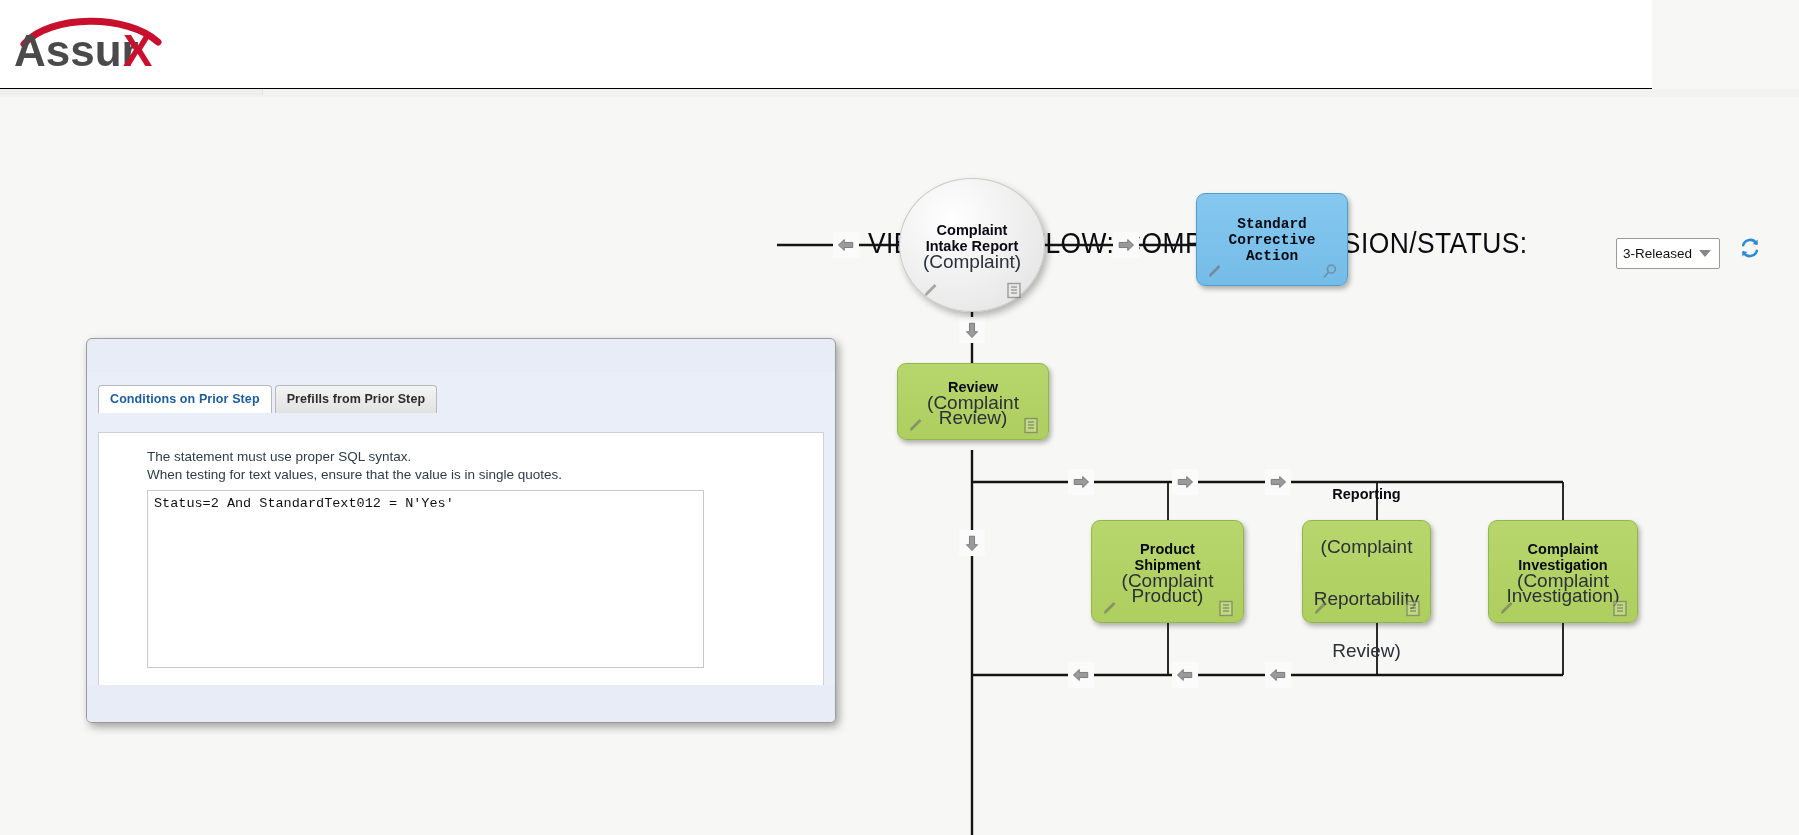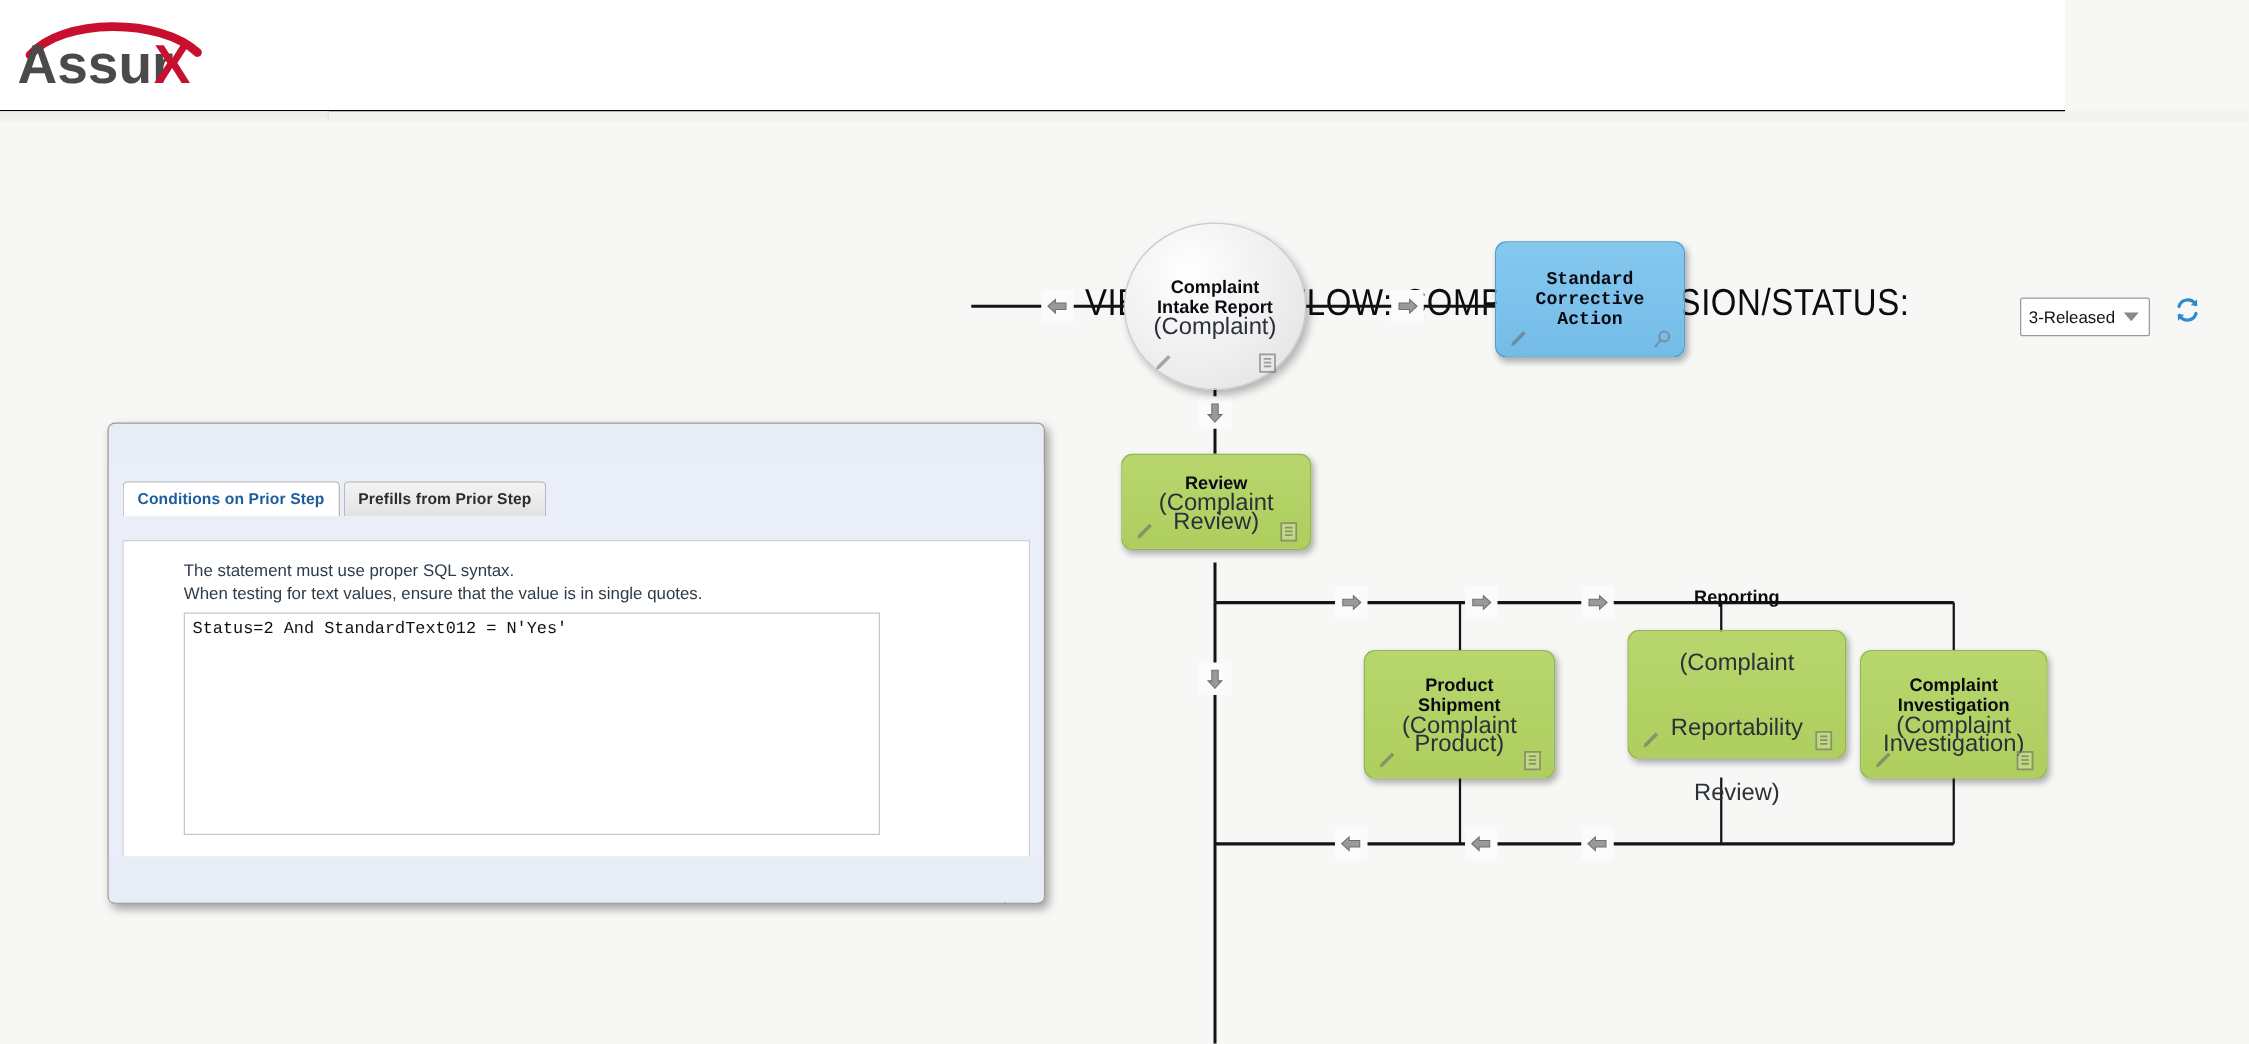--- a/index.html
+++ b/index.html
@@ -395,21 +395,21 @@
           <svg viewBox="0 0 16 17" width="16" height="17">
               <rect x="2" y="1.5" width="12" height="14" fill="#cfe098" stroke="#6e6e6e" stroke-width="1.4"></rect>
               <line x1="5" y1="5" x2="11" y2="5" stroke="#6e6e6e" stroke-width="1.4"></line>
               <line x1="5" y1="8" x2="11" y2="8" stroke="#6e6e6e" stroke-width="1.4"></line>
               <line x1="5" y1="11" x2="11" y2="11" stroke="#6e6e6e" stroke-width="1.4"></line>
             </svg>
         </span>
       </div>
     </div>
 
-    <div class="node node-green" style="left:1302px; top:344px; width:175px; height:103px;gap:37px;">
+    <div class="node node-green" style="left:1302px; top:360px; width:129px; height:103px;gap:37px;">
       <div class="n-title">Reporting</div>
       <div class="n-sub">(Complaint</div>
       <div class="n-sub">Reportability</div>
       <div class="n-sub">Review)</div>
       <div class="n-icons">
         <span class="icon-pencil">
           <svg viewBox="0 0 18 18" width="18" height="18">
               <path d="M3 15 L5.5 14 L14.5 5 L12.5 3 L3.5 12 Z" fill="#6e6e6e"></path>
             </svg>
         </span>

